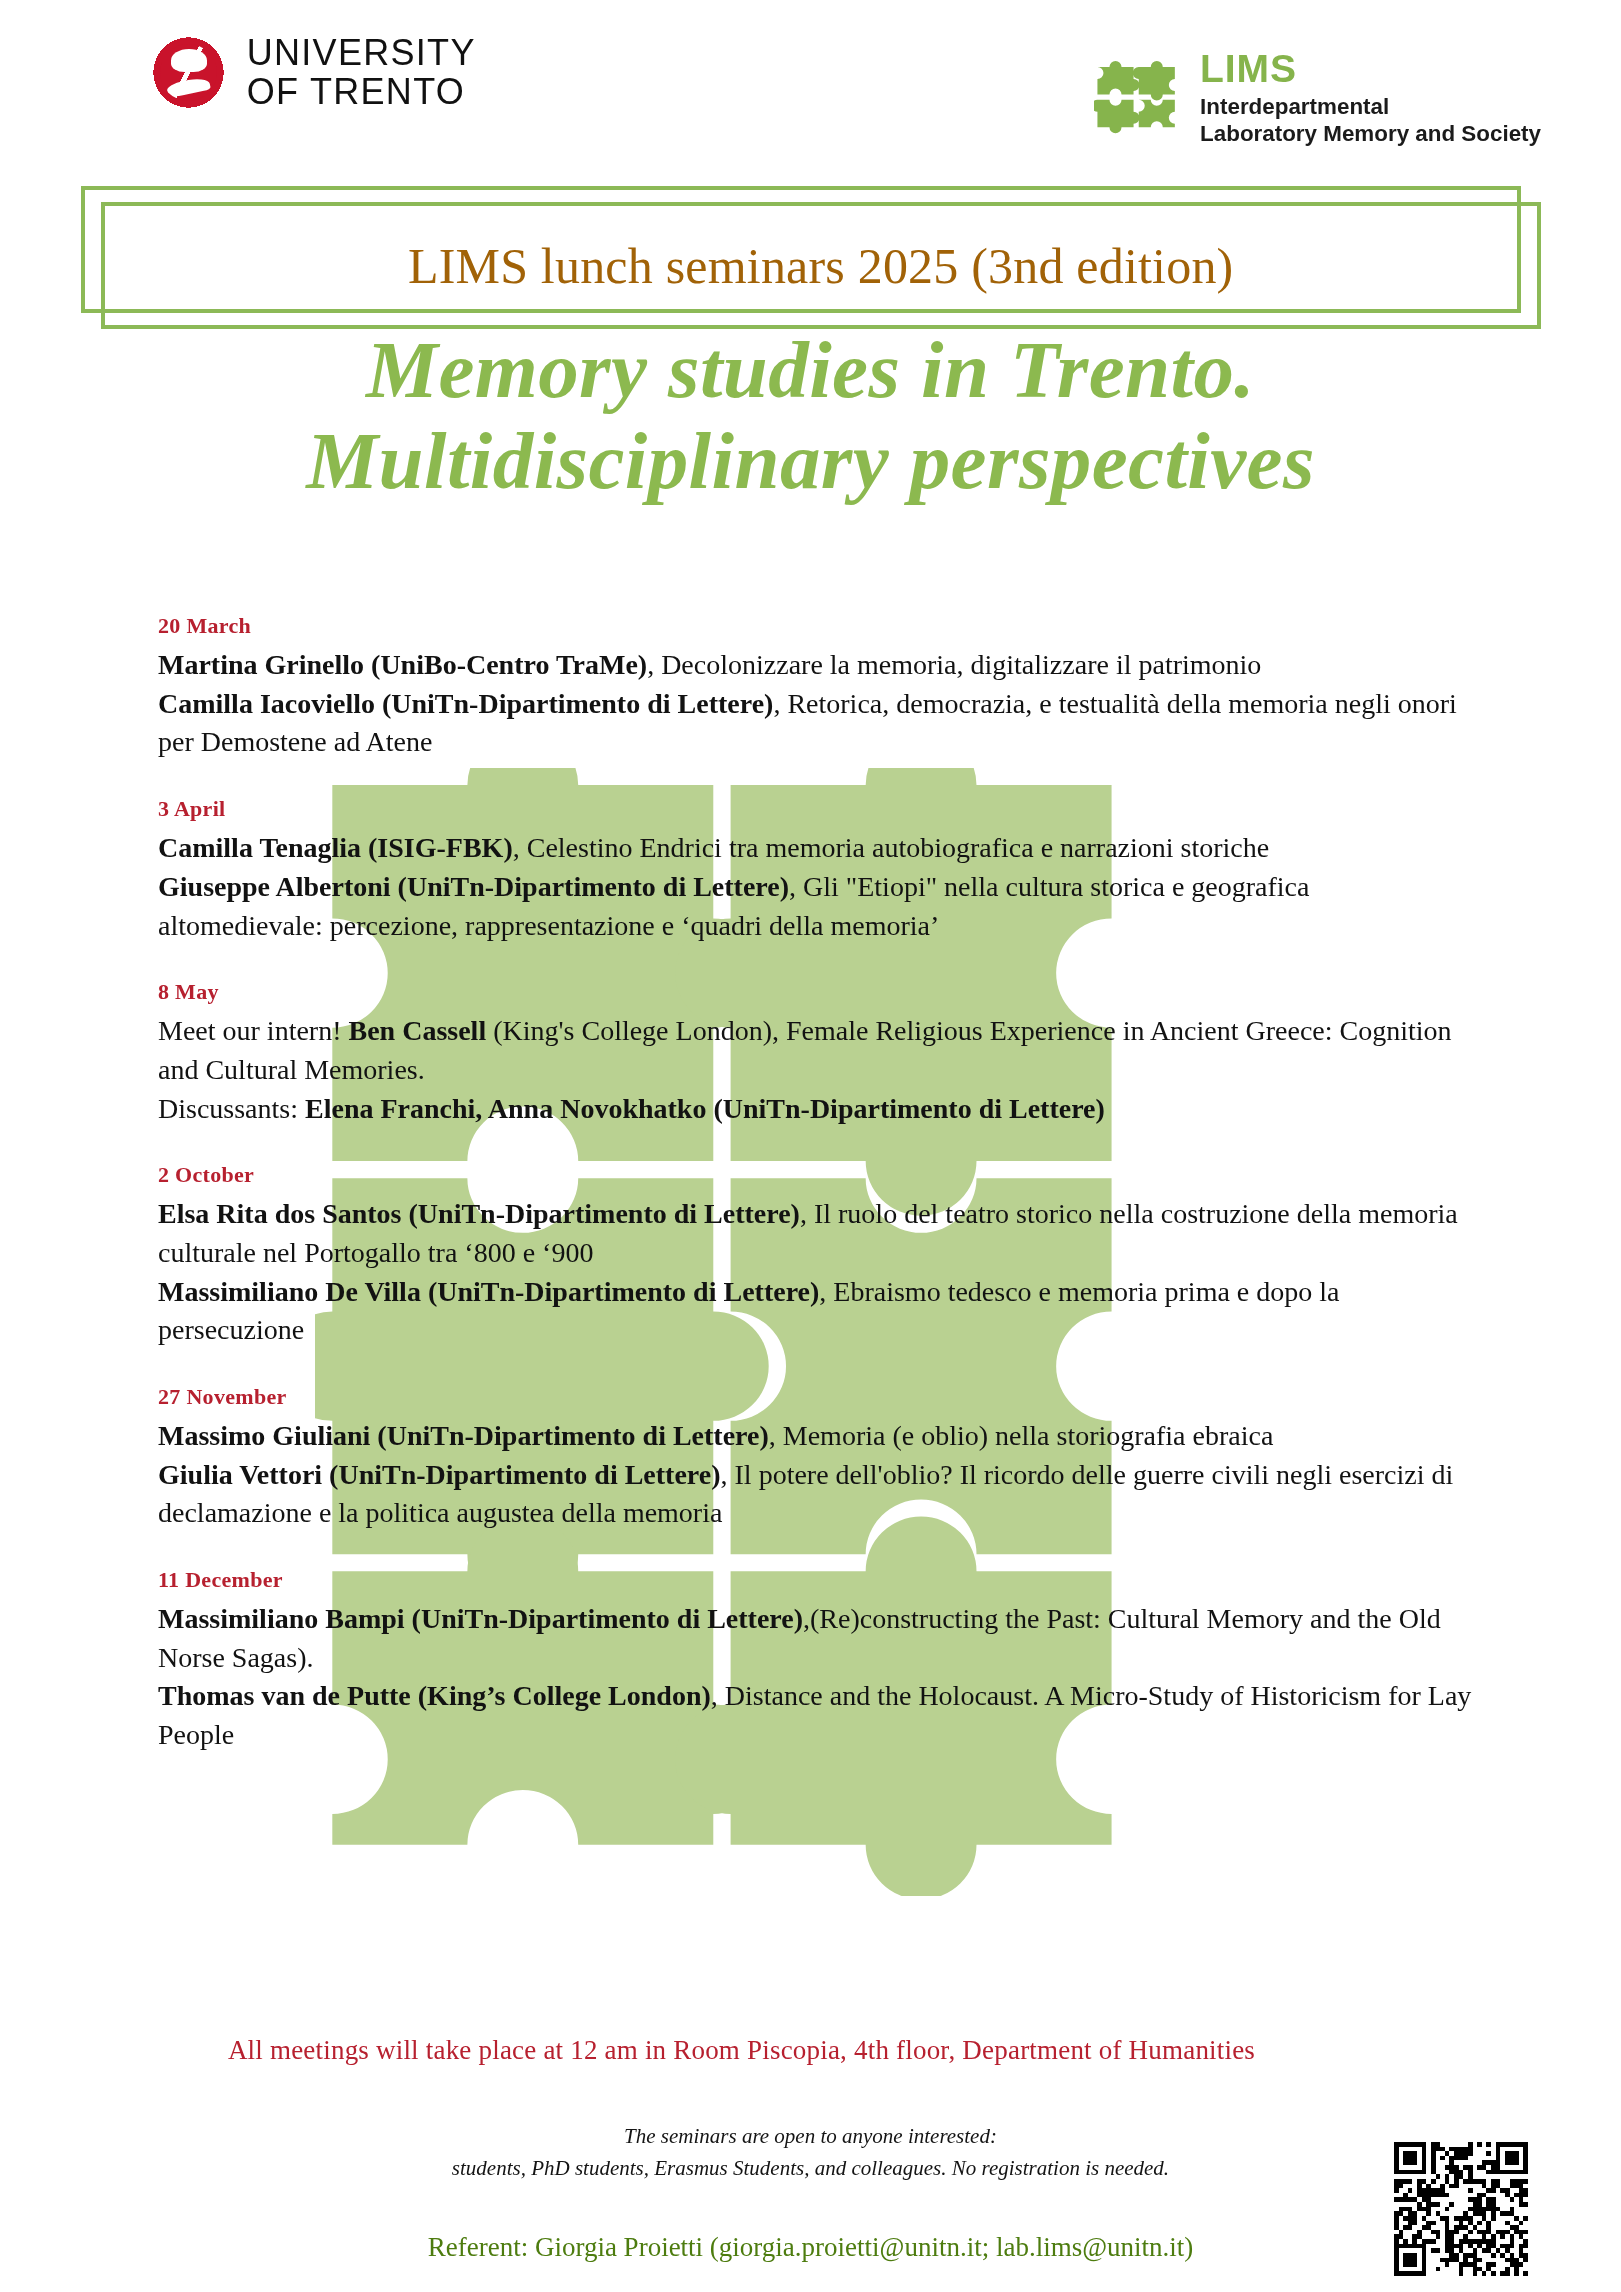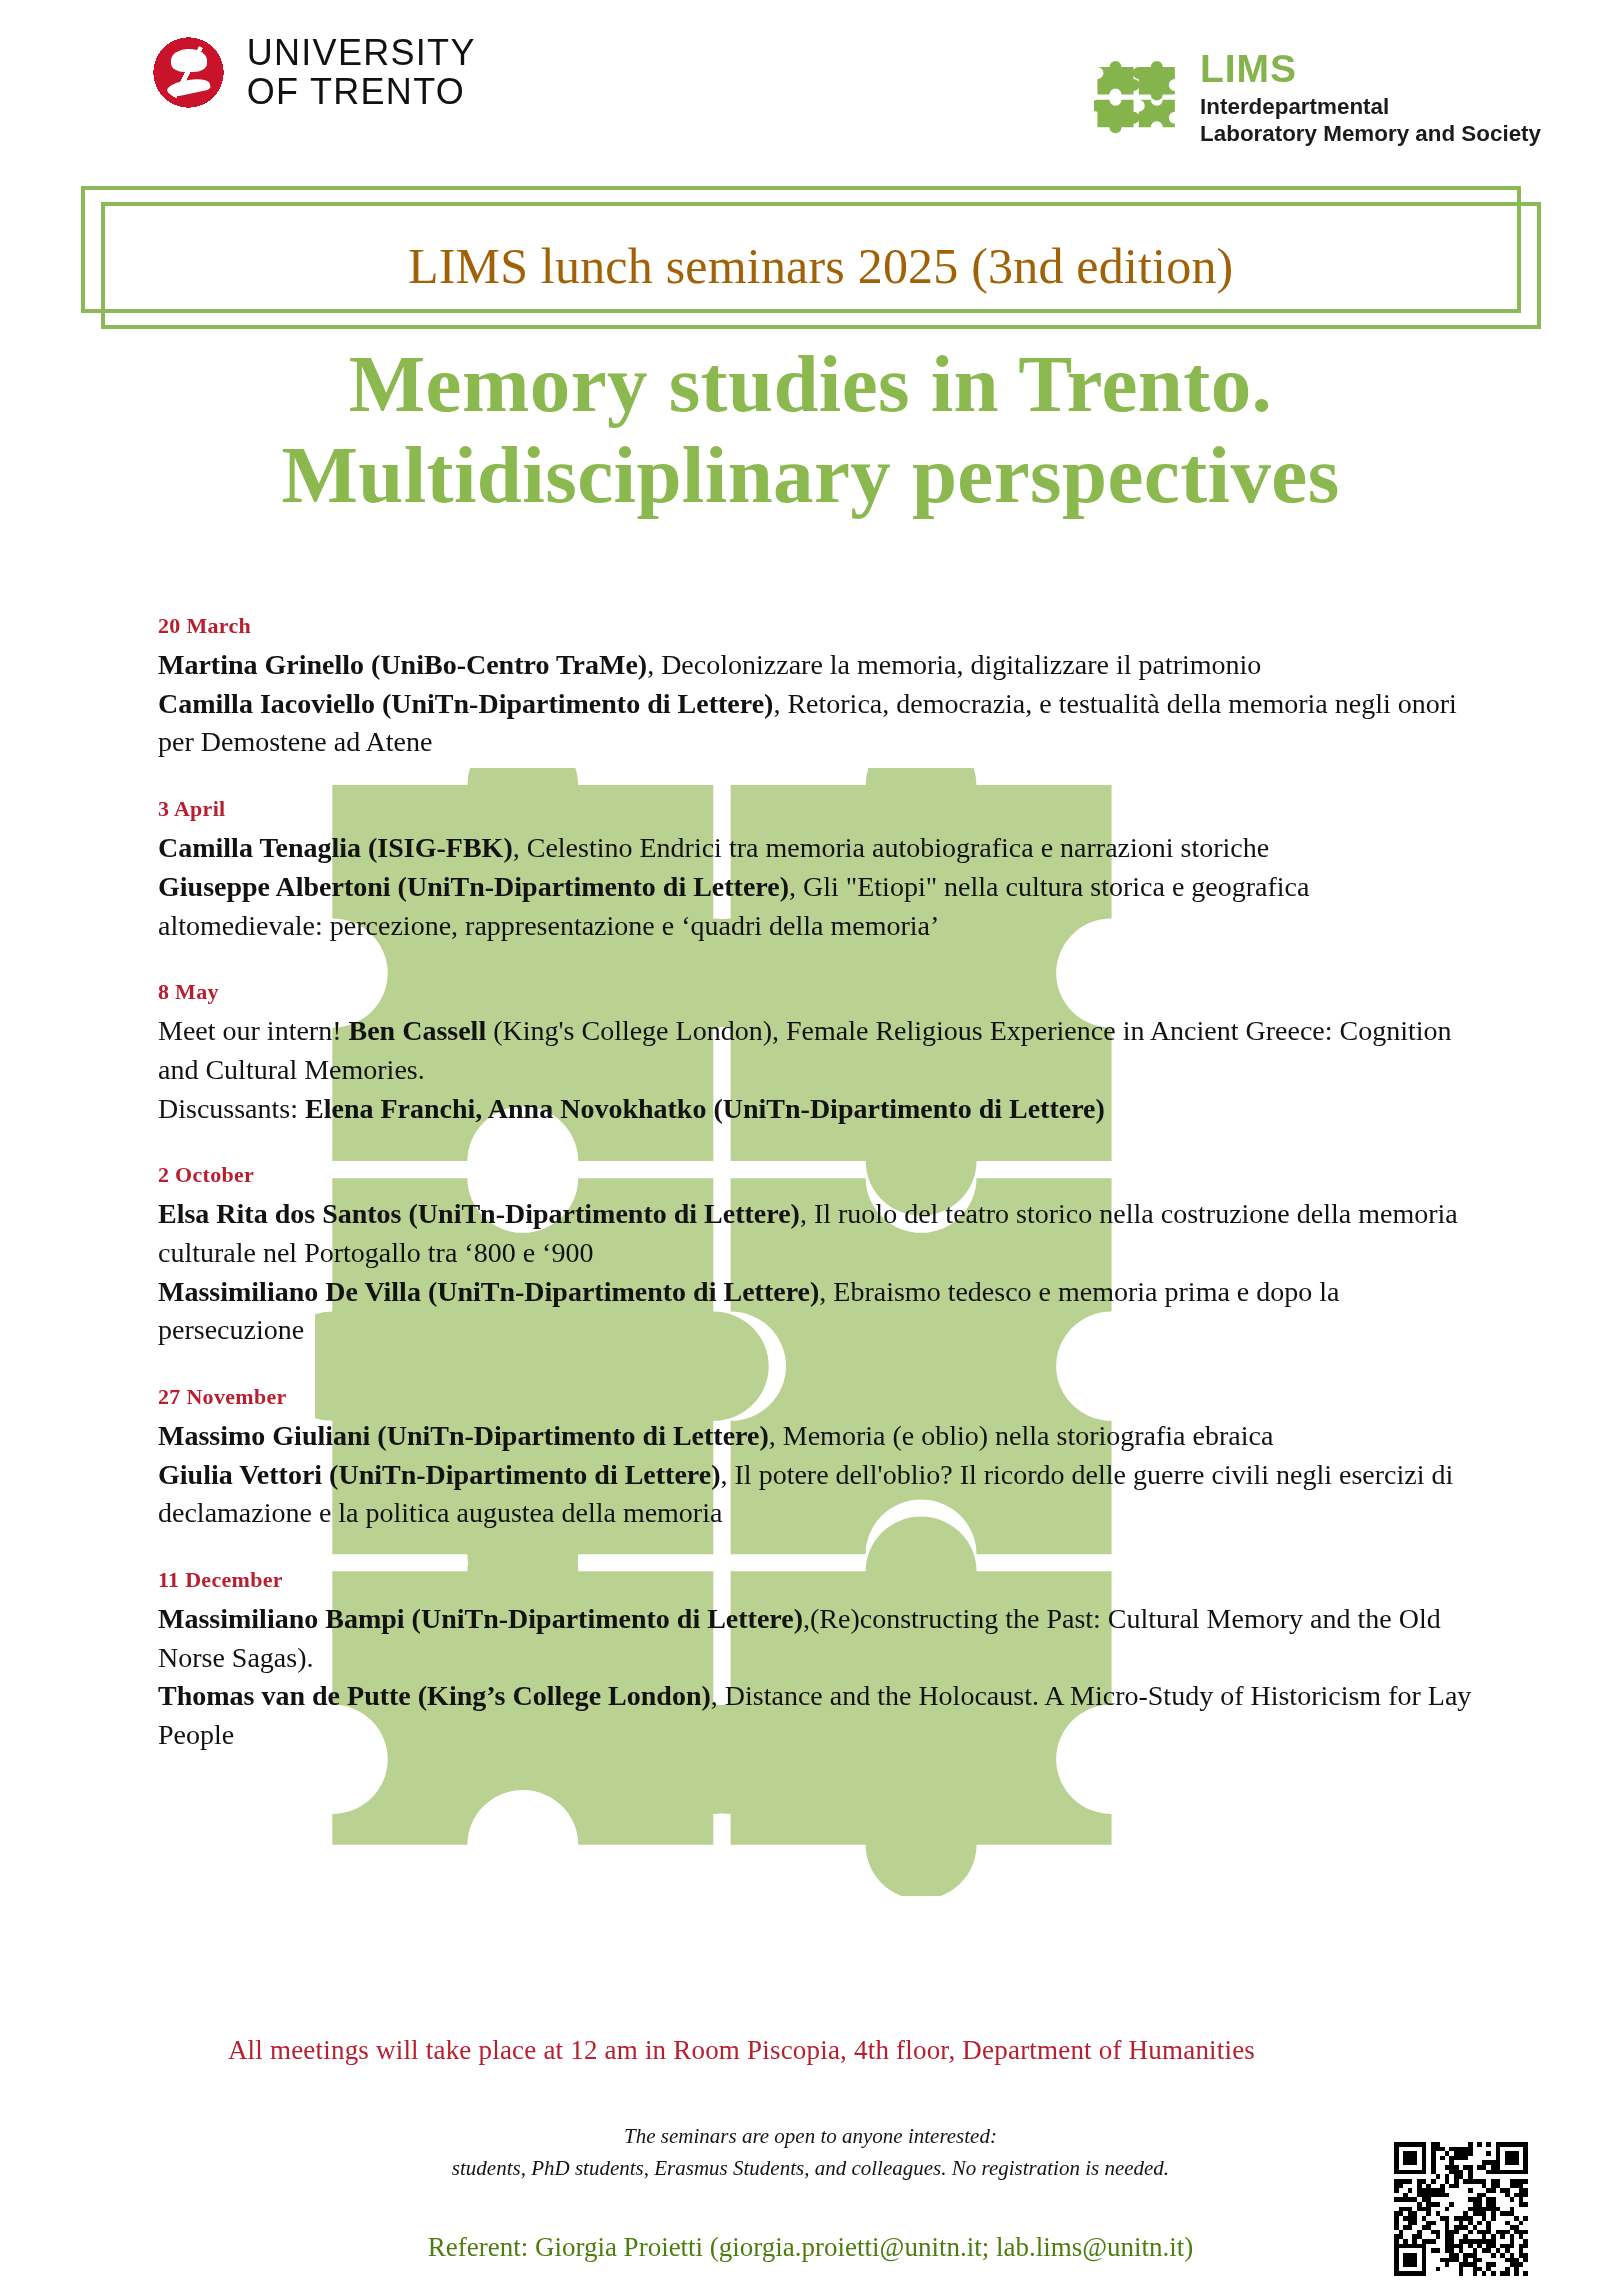--- a/index.html
+++ b/index.html
@@ -153,25 +153,26 @@
     font-size: 50px;
     color: #a16207;
     letter-spacing: 0.2px;
     z-index: 3;
   }
 
   
   .headline {
     position: absolute;
     left: 0;
-    top: 339px;
+    top: 325px;
     width: 1621px;
     text-align: center;
     color: #8cb94f;
     font-weight: 700;
+    font-style: italic;
     font-size: 81px;
     line-height: 1.12;
     letter-spacing: 0.4px;
     white-space: pre-line;
   }
 
   
   .watermark {
     position: absolute;
     left: 315px;

